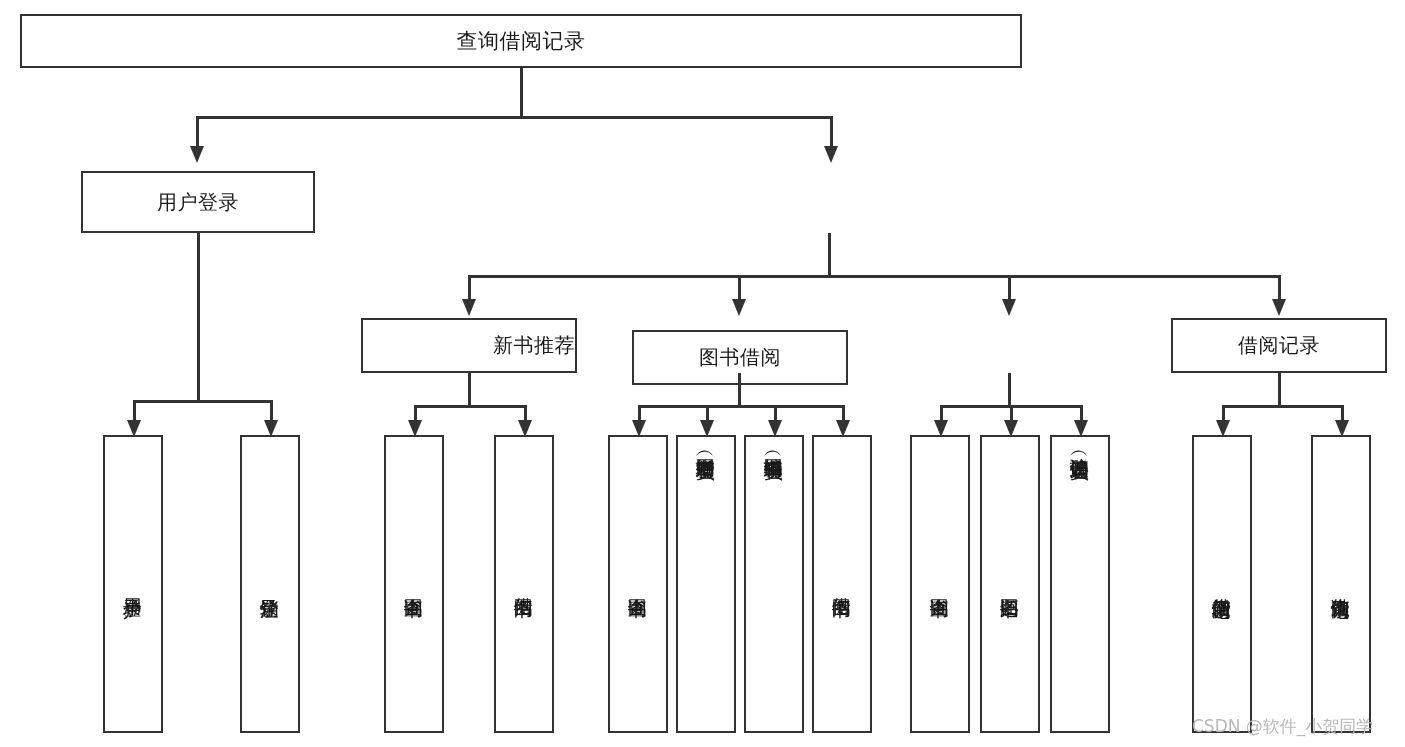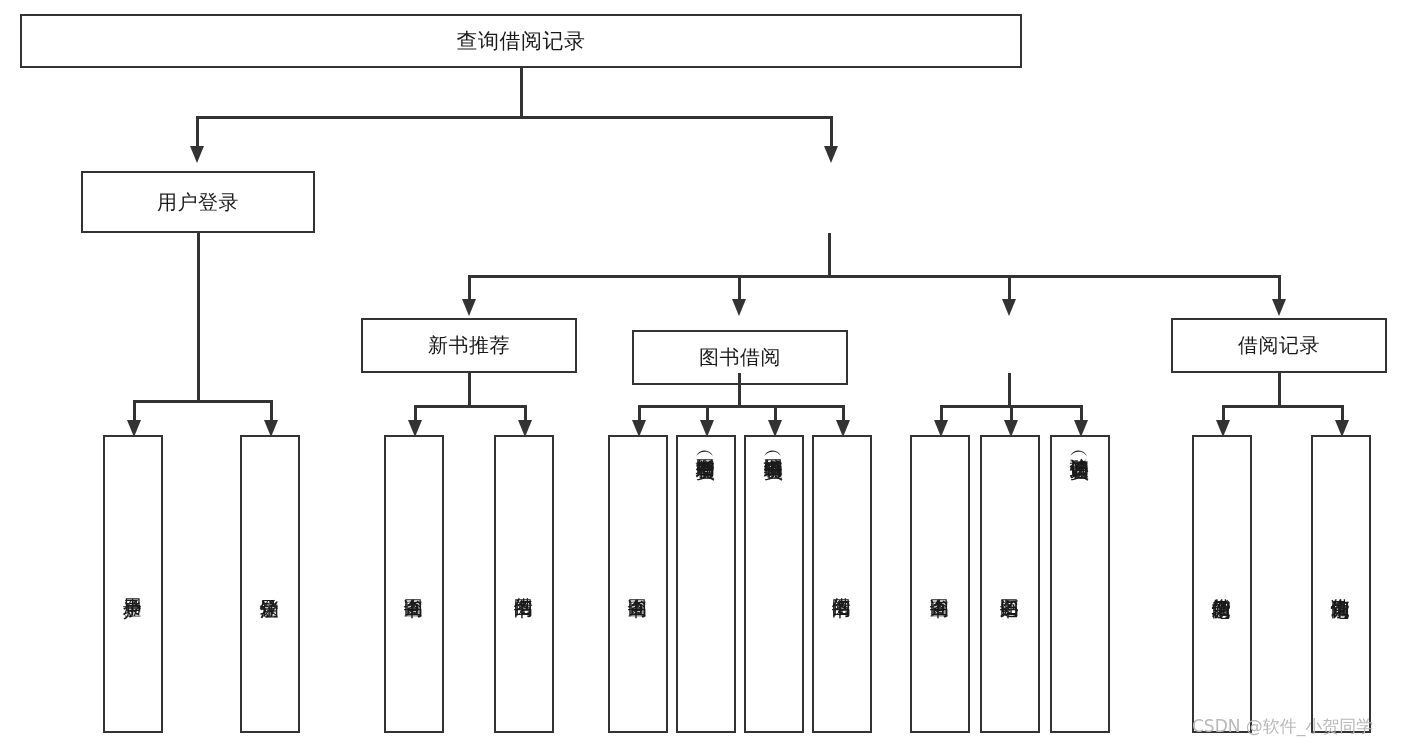--- a/index.html
+++ b/index.html
@@ -112,21 +112,21 @@
   <div class="ln h" style="left:468px; top:275px; width:812px;"></div>
   <div class="ln v" style="left:468px; top:275px; height:26px;"></div>
   <div class="arrow" style="left:462px; top:299px;"></div>
   <div class="ln v" style="left:738px; top:275px; height:26px;"></div>
   <div class="arrow" style="left:732px; top:299px;"></div>
   <div class="ln v" style="left:1008px; top:275px; height:26px;"></div>
   <div class="arrow" style="left:1002px; top:299px;"></div>
   <div class="ln v" style="left:1278px; top:275px; height:26px;"></div>
   <div class="arrow" style="left:1272px; top:299px;"></div>
 
-  <div class="node lvl1" style="left:361px; top:318px; width:216px; height:55px;">
+  <div class="node lvl1" style="left:361px; top:318px; width:216px; height:55px;justify-content:flex-end;">
     <span class="nlabel">新书推荐</span>
   </div>
   <div class="node lvl1" style="left:632px; top:318px; width:216px; height:55px;margin-top:12px;">
     <span class="nlabel">图书借阅</span>
   </div>
   <div class="node lvl1" style="left:1171px; top:318px; width:216px; height:55px;font-family:Liberation Mono, monospace;">
     <span class="nlabel">借阅记录</span>
   </div>
 
   <div class="ln v" style="left:468px; top:373px; height:34px;"></div>

